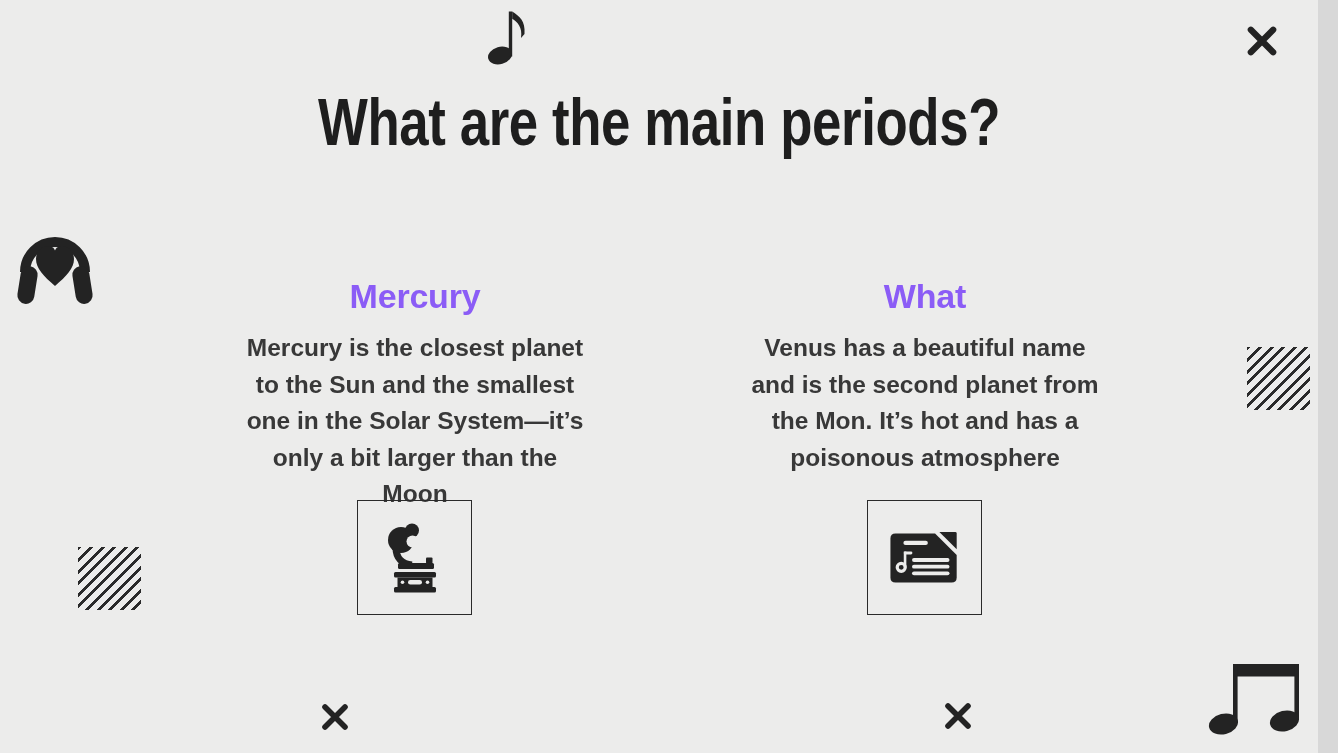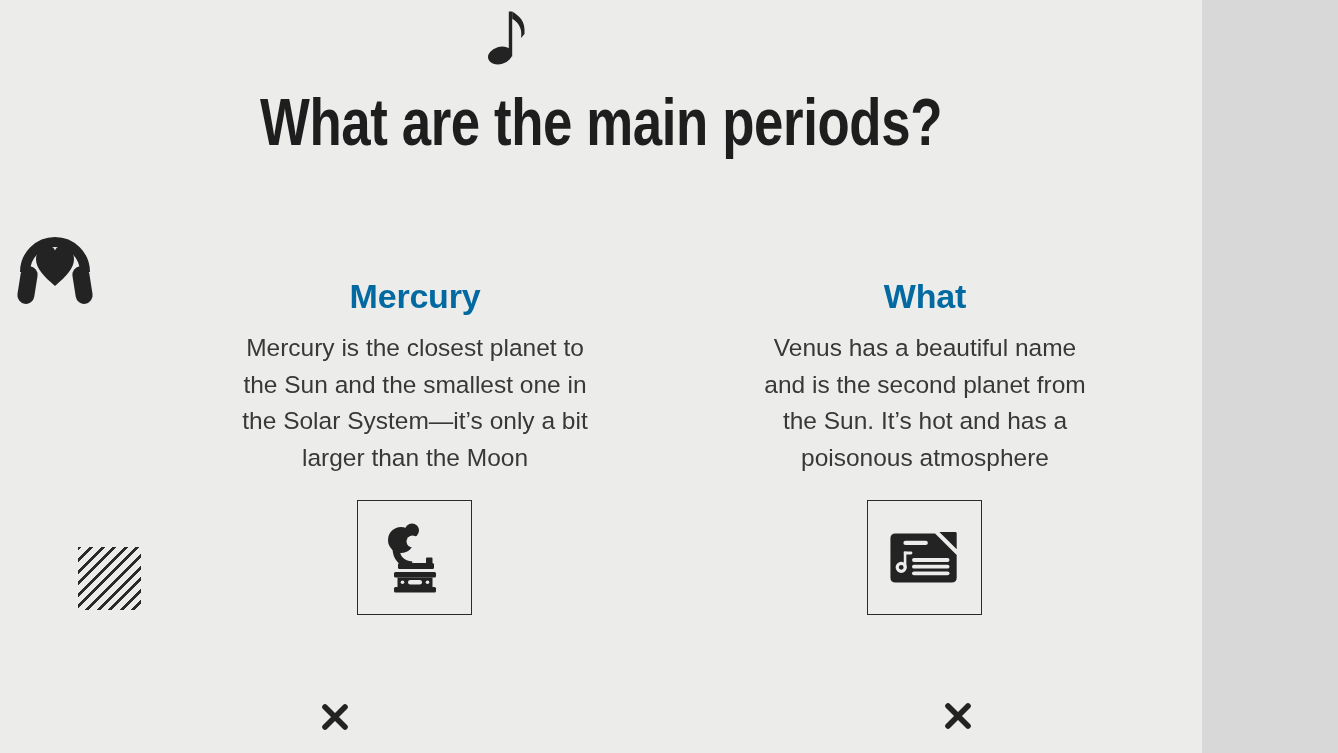--- a/index.html
+++ b/index.html
@@ -1,18 +1,18 @@
 <!DOCTYPE html>
 <html><head>
 <meta charset="utf-8">
 <style>
   html,body{margin:0;padding:0;background:#d8d8d8;}
   .slide{
     position:relative;
-    width:1202px;height:753px;
+    width:1318px;height:753px;
     background:#ECECEB;
     font-family:"Liberation Sans", sans-serif;
     color:#232323;
     overflow:hidden;
   }
   .slide svg{display:block;}
   .ink{fill:#232323;}
   .bg-ink{fill:#ECECEB;}
 
   .page-title{
@@ -21,25 +21,26 @@
     font-size:66px;font-weight:bold;line-height:1.1;
     letter-spacing:-0.5px;color:#1E1E1E;
     transform:scaleX(0.8);
   }
 
   .column{position:absolute;top:278px;width:350px;text-align:center;}
   .column.mercury{left:240px;}
   .column.venus{left:750px;}
   .column h2{
     margin:0;font-size:34px;font-weight:bold;line-height:36px;
-    color:#0369a1;letter-spacing:-0.2px;
+    color:#8b5cf6;letter-spacing:-0.2px;
   }
   .column p{
     margin:16px 0 16px;font-size:24.5px;line-height:36.5px;
     color:#383838;
+    font-weight:bold;
   }
   .icon-box{
     position:absolute;top:222px;left:50%;margin-left:-58px;
     width:113px;height:113px;
     border:1.6px solid #2A2A2A;
     display:flex;align-items:center;justify-content:center;
     box-sizing:content-box;
   }
 
   .deco{position:absolute;}
@@ -103,21 +104,21 @@
         <rect class="bg-ink" x="26" y="58" width="14" height="4.6" rx="2.3"></rect>
         <circle class="bg-ink" cx="20.5" cy="60.2" r="1.8"></circle>
         <circle class="bg-ink" cx="45.5" cy="60.2" r="1.8"></circle>
         <rect class="ink" x="12" y="65" width="42" height="5.5" rx="1.5"></rect>
       </svg>
     </div>
   </section>
 
   <section class="column venus">
     <h2>What</h2>
-    <p>Venus has a beautiful name and is the second planet from the Sun. It’s hot and has a poisonous atmosphere</p>
+    <p>Venus has a beautiful name and is the second planet from the Mon. It’s hot and has a poisonous atmosphere</p>
     <div class="icon-box">
       <svg width="72" height="52" viewBox="0 0 100 72">
         <path class="ink" d="M9,2 H64 L94,32 V63 Q94,70 87,70 H9 Q2,70 2,63 V9 Q2,2 9,2 Z"></path>
         <path class="ink" d="M70,0 H92 Q94,0 94,2 V24 Z"></path>
         <rect class="bg-ink" x="20" y="12" width="34" height="6" rx="3"></rect>
         <circle cx="17" cy="49" r="5.6" fill="none" stroke="#ECECEB" stroke-width="4.4"></circle>
         <rect class="bg-ink" x="20.5" y="27" width="3.6" height="22"></rect>
         <rect class="bg-ink" x="20.5" y="27" width="12" height="4" rx="2"></rect>
         <rect class="bg-ink" x="32" y="36" width="52" height="5.4" rx="2.7"></rect>
         <rect class="bg-ink" x="32" y="45.3" width="52" height="5.4" rx="2.7"></rect>

